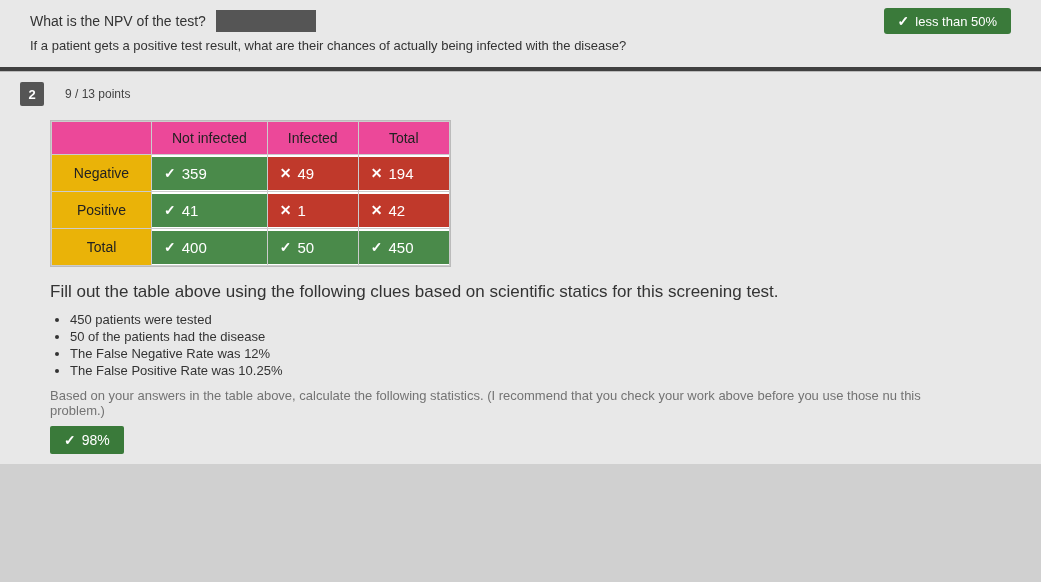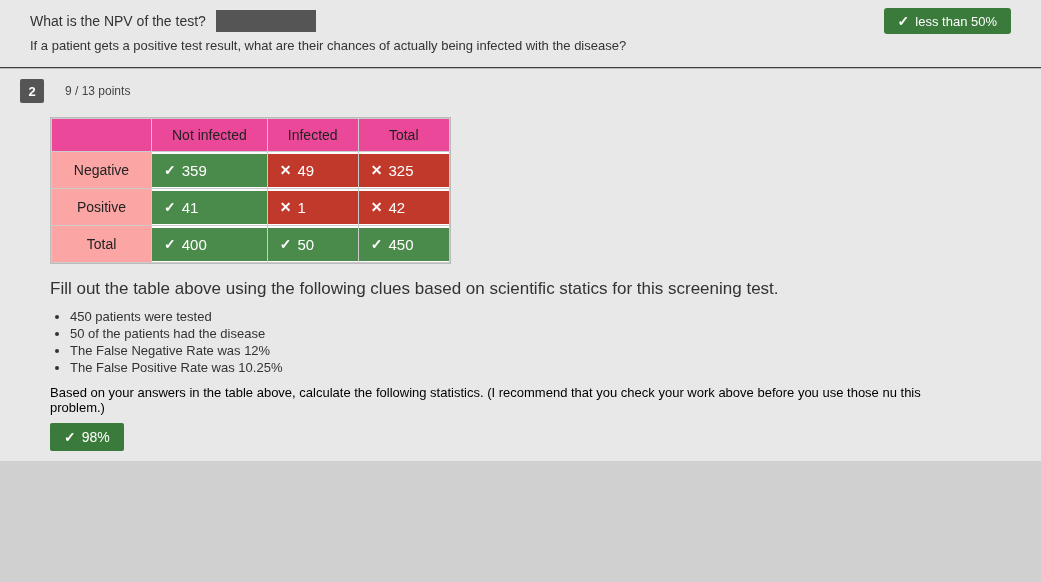--- a/index.html
+++ b/index.html
@@ -9,21 +9,21 @@
       font-size: 14px;
       color: #222;
       width: 1041px;
       min-height: 582px;
       overflow: hidden;
     }
 
     .top-section {
       background: #e8e8e8;
       padding: 10px 30px 14px 30px;
-      border-bottom: 1px solid #404040;
+      border-bottom: 4px solid #404040;
       position: relative;
     }
 
     .top-question {
       font-size: 14px;
       color: #333;
       margin-bottom: 6px;
       display: flex;
       align-items: center;
       gap: 10px;
@@ -115,21 +115,21 @@
       padding: 8px 20px;
       font-weight: normal;
       font-size: 14px;
       background: #ec4899;
     }
 
     .row-label {
       padding: 10px 20px;
       font-size: 14px;
       font-weight: normal;
-      background: #fca5a5;
+      background: #eab308;
       min-width: 100px;
     }
 
     .cell-green {
       background: #4a8a4a;
       display: flex;
       align-items: center;
       gap: 6px;
       padding: 8px 12px;
       min-width: 90px;
@@ -180,21 +180,21 @@
     }
 
     .clues-section ul li {
       font-size: 13px;
       color: #333;
       margin-bottom: 2px;
     }
 
     .based-on {
       font-size: 13px;
-      color: #000000;
+      color: #737373;
       margin-left: 30px;
       margin-bottom: 8px;
       max-width: 900px;
     }
 
     .answer-row {
       display: flex;
       align-items: center;
       margin-left: 30px;
       gap: 0;
@@ -264,21 +264,21 @@
           </td>
           <td class="td-inner">
             <div class="cell-red">
               <span class="cell-icon">✕</span>
               <span class="cell-value">49</span>
             </div>
           </td>
           <td class="td-inner">
             <div class="cell-red">
               <span class="cell-icon">✕</span>
-              <span class="cell-value">325</span>
+              <span class="cell-value">194</span>
             </div>
           </td>
         </tr>
 
         <tr>
           <td class="row-label">Positive</td>
           <td class="td-inner">
             <div class="cell-green">
               <span class="cell-icon">✓</span>
               <span class="cell-value">41</span>

